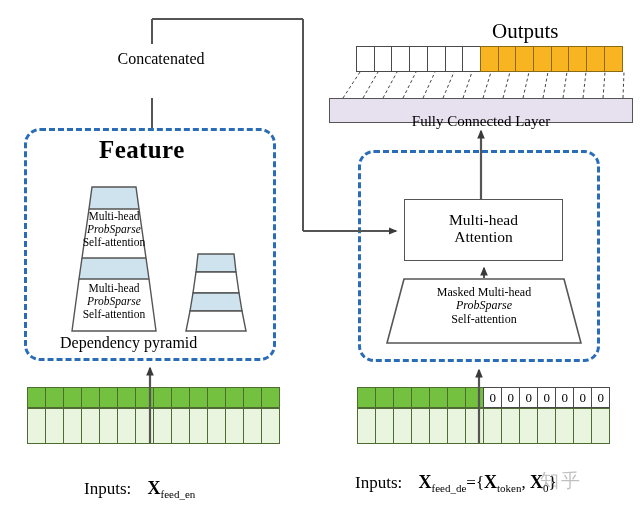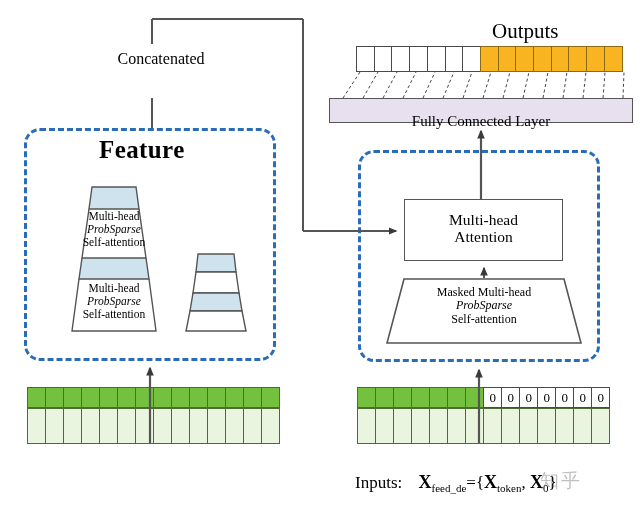--- a/index.html
+++ b/index.html
@@ -180,20 +180,21 @@
 
   <div class="abs" style="left:176px; top:253px; width:84px; height:79px;">
     <svg width="84" height="79" viewBox="0 0 84 79">
       <polygon points="22,1 58,1 60,19 20,19" fill="#cfe3ee" stroke="#555" stroke-width="1.4"></polygon>
       <polygon points="20,19 60,19 63,40 17,40" fill="#ffffff" stroke="#555" stroke-width="1.4"></polygon>
       <polygon points="17,40 63,40 66,58 14,58" fill="#cfe3ee" stroke="#555" stroke-width="1.4"></polygon>
       <polygon points="14,58 66,58 70,78 10,78" fill="#ffffff" stroke="#555" stroke-width="1.4"></polygon>
     </svg>
   </div>
 
+  <div class="lbl t-dep" style="left:60px; top:334px;">Dependency pyramid</div>
 
   <div class="abs dashbox" style="left:358px; top:150px; width:242px; height:212px;"></div>
 
 
   <div class="abs block" style="left:404px; top:199px; width:159px; height:62px;">
     <div class="lbl t-mha" style="left:0; top:11px; width:157px;">
       <div>Multi-head</div>
       <div>Attention</div>
     </div>
   </div>
@@ -235,20 +236,24 @@
       <div class="cell cell-pale" style="width: 19.3px; height: 36px;"></div>
       <div class="cell cell-pale" style="width: 19.3px; height: 36px;"></div>
       <div class="cell cell-pale" style="width: 19.3px; height: 36px;"></div>
       <div class="cell cell-pale" style="width: 19.3px; height: 36px;"></div>
       <div class="cell cell-pale" style="width: 19.3px; height: 36px;"></div>
       <div class="cell cell-pale" style="width: 19.3px; height: 36px;"></div>
       <div class="cell cell-pale" style="width: 19.3px; height: 36px;"></div>
       <div class="cell cell-pale" style="width: 19.3px; height: 36px;"></div>
     </div>
 
+  <div class="lbl t-in" style="left:84px; top:478px;">
+    <span>Inputs:</span>
+    <span class="bigx" style="margin-left:12px;">X</span><sub class="sb">feed_en</sub>
+  </div>
 
   <div class="strip" id="dec-input-top" style="left:357px; top:387px;">
       <div class="cell cell-green" style="width: 19.3px; height: 21px;"></div>
       <div class="cell cell-green" style="width: 19.3px; height: 21px;"></div>
       <div class="cell cell-green" style="width: 19.3px; height: 21px;"></div>
       <div class="cell cell-green" style="width: 19.3px; height: 21px;"></div>
       <div class="cell cell-green" style="width: 19.3px; height: 21px;"></div>
       <div class="cell cell-green" style="width: 19.3px; height: 21px;"></div>
       <div class="cell cell-green" style="width: 19.3px; height: 21px;"></div>
       <div class="cell cell-white cell-zero" style="width: 19.3px; height: 21px;">0</div>

